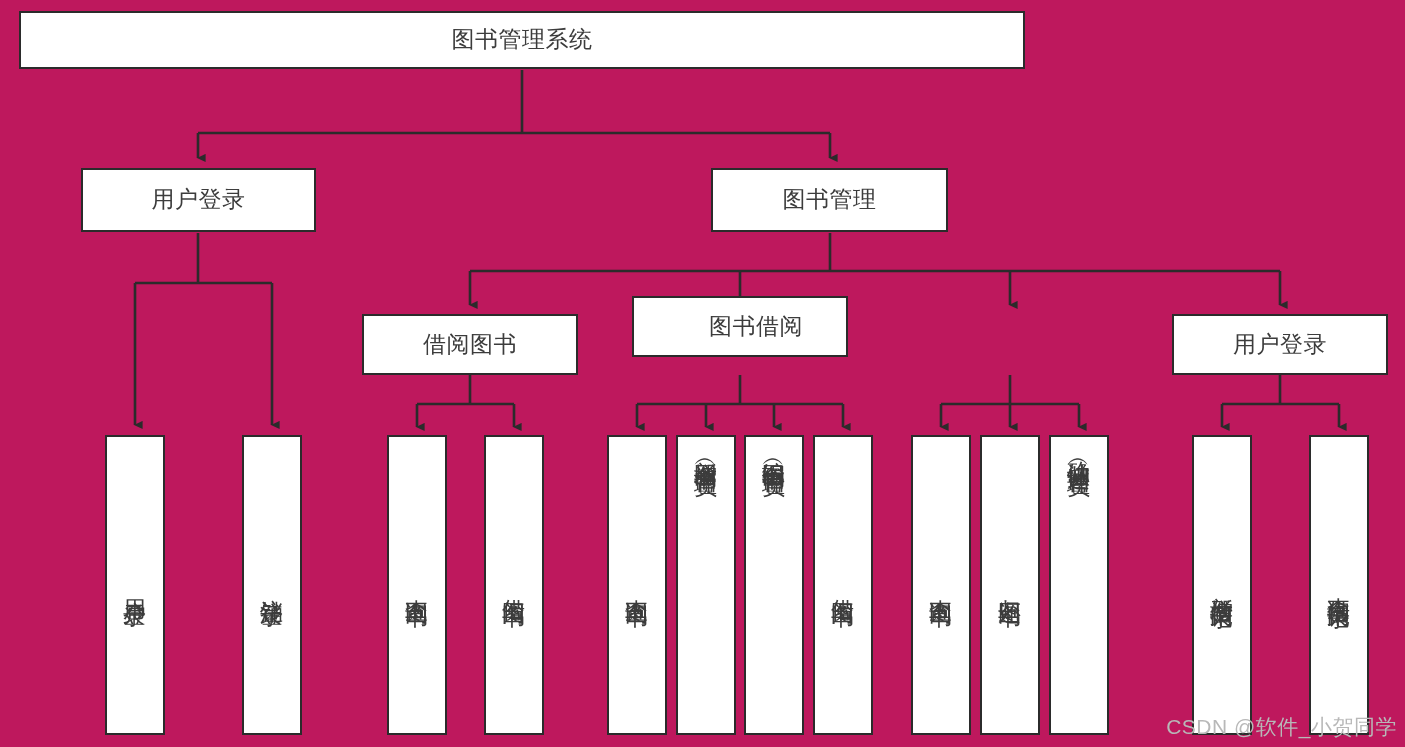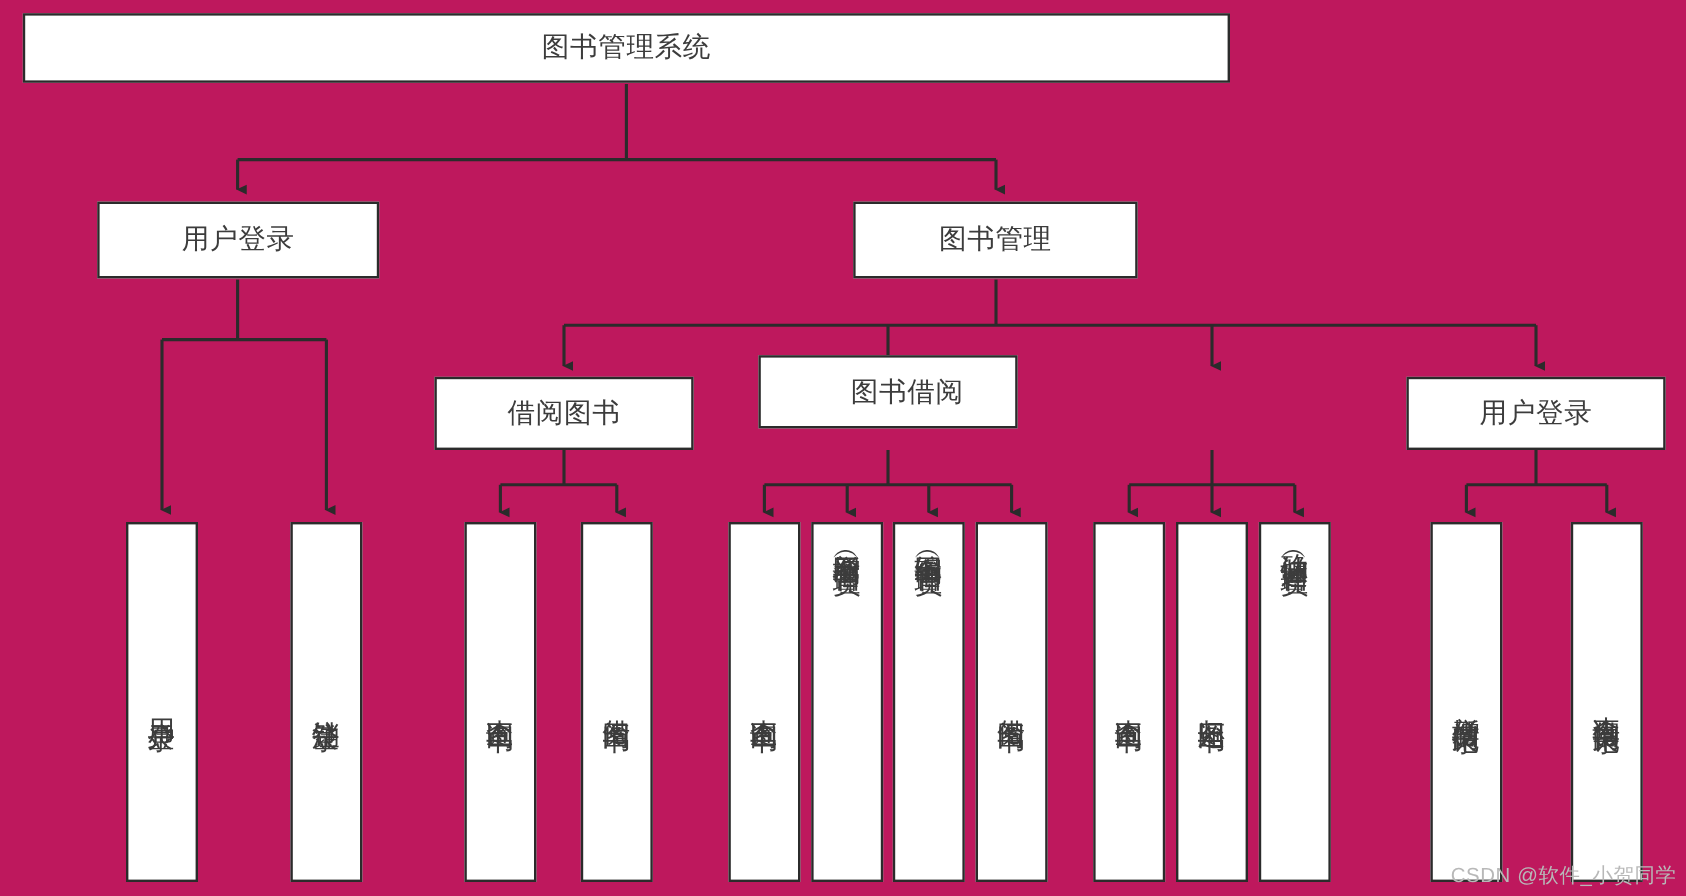--- a/index.html
+++ b/index.html
@@ -58,21 +58,21 @@
     text-orientation: upright;
     font-size: 23px;
     line-height: 1.22;
     letter-spacing: 2px;
     white-space: nowrap;
   }
   #watermark {
     position: absolute;
     right: 8px;
     bottom: 6px;
-    font-size: 17px;
+    font-size: 21px;
     color: #b8b8b8;
     letter-spacing: 0.5px;
     z-index: 5;
     white-space: nowrap;
   }
 </style>
 </head>
 <body>
 
 <div id="canvas">

